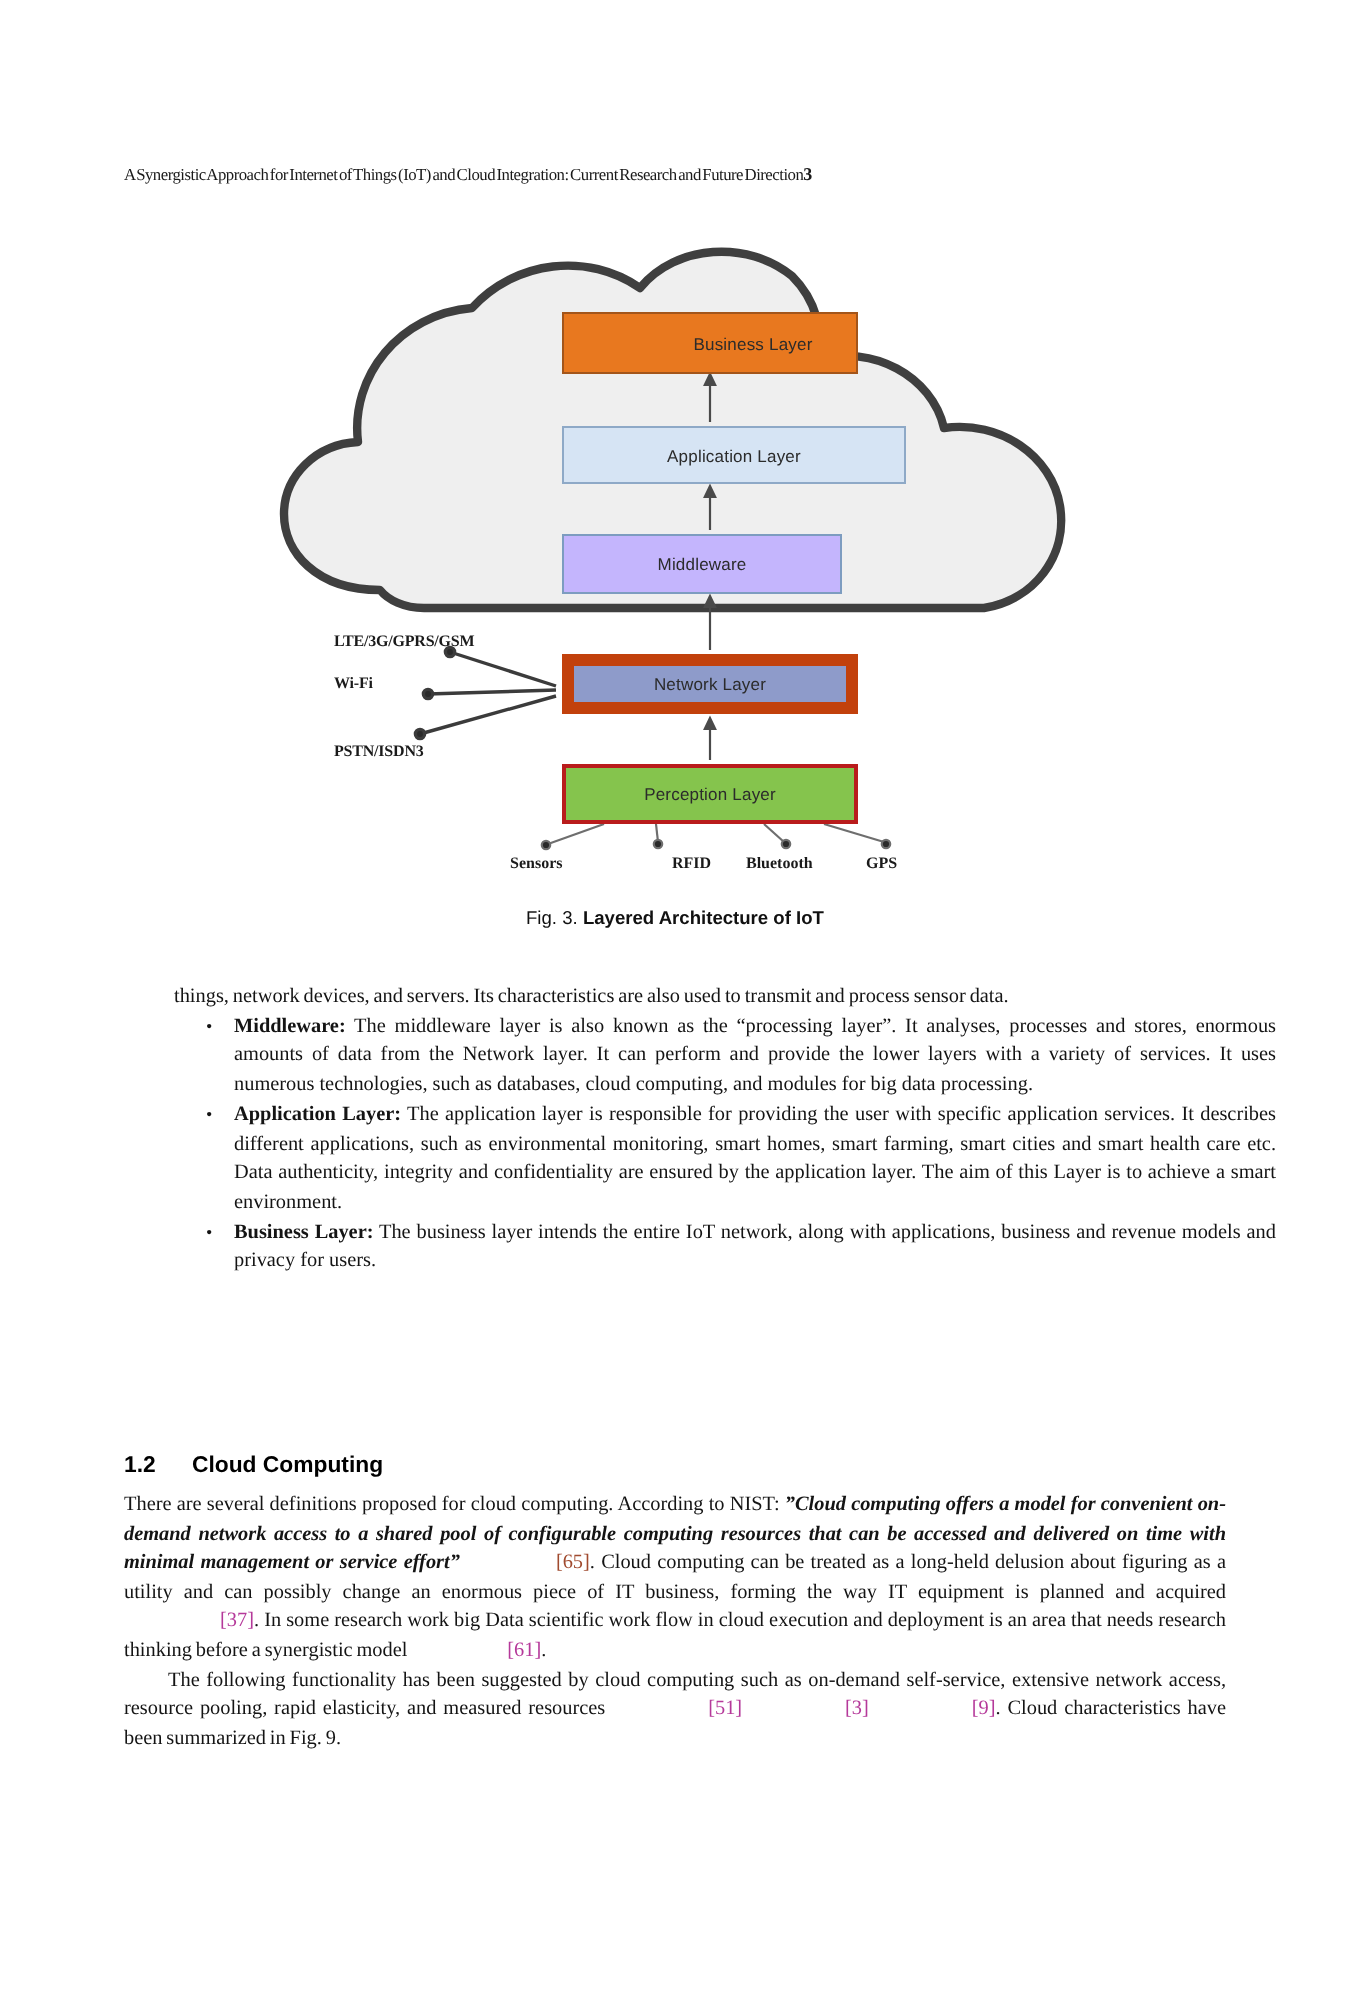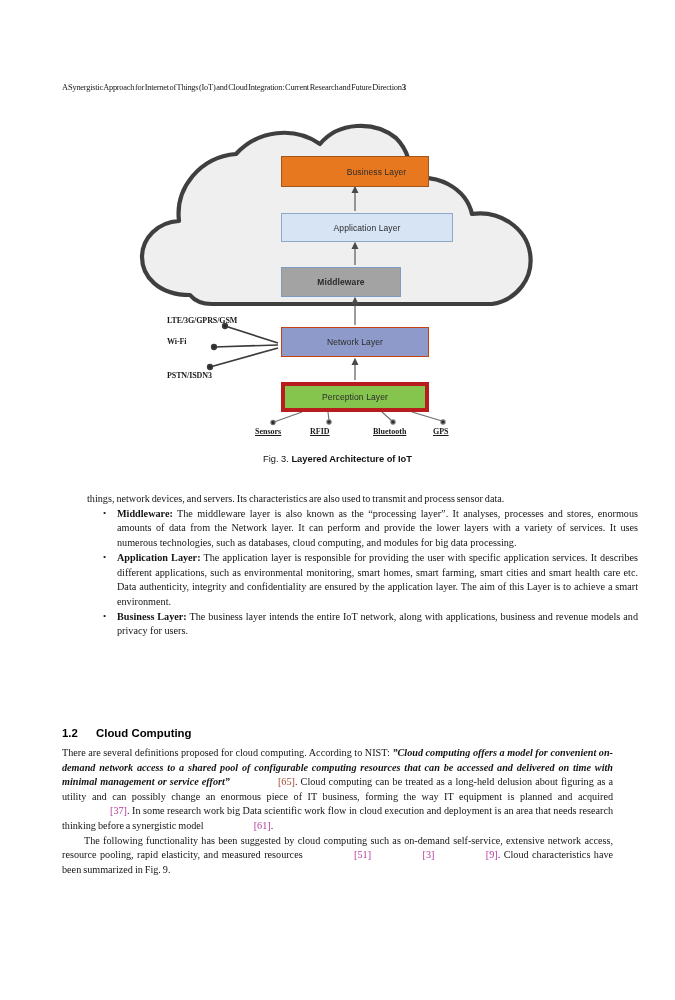--- a/index.html
+++ b/index.html
@@ -79,35 +79,34 @@
     border: 1px solid #a3551a;
     color: #2b2b2b;
     padding-left: 43px;
   }
   .lb-application {
     left: 219px; top: 103px; width: 172px; height: 29px;
     background: #d6e4f4;
     border: 1px solid #8ea9c7;
   }
   .lb-middleware {
-    left: 219px; top: 157px; width: 120px; height: 30px;
-    background: #a3a3a3;
+    left: 219px; top: 157px; width: 140px; height: 30px;
+    background: #c4b5fd;
     border: 1px solid #7d9cc0;
-    font-weight: bold;
   }
   .lb-network {
     left: 219px; top: 217px; width: 148px; height: 30px;
     background: #8e9bca;
-    border: 1px solid #c2410c;
+    border: 6px solid #c2410c;
     align-items: center;
   }
   .lb-perception {
     left: 219px; top: 272px; width: 148px; height: 30px;
     background: #85c44d;
-    border: 4px solid #b91c1c;
+    border: 2px solid #b91c1c;
   }
 
   .net-label {
     position: absolute;
     font-family: "Liberation Serif", "DejaVu Serif", serif;
     font-weight: bold;
     font-size: 8px;
     color: #1a1a1a;
     letter-spacing: -0.1px;
     white-space: nowrap;
@@ -117,24 +116,23 @@
   .nl-pstn { left: 105px; top: 261px; }
 
   .dev-label {
     position: absolute;
     top: 317px;
     font-family: "Liberation Serif", "DejaVu Serif", serif;
     font-weight: bold;
     font-size: 8px;
     color: #1a1a1a;
     white-space: nowrap;
-    text-decoration: underline;
   }
   .dl-sensors   { left: 193px; }
-  .dl-rfid      { left: 248px; }
+  .dl-rfid      { left: 274px; }
   .dl-bluetooth { left: 311px; }
   .dl-gps       { left: 371px; }
 
   .fig-caption {
     position: absolute;
     left: 0;
     top: 344px;
     width: 551px;
     text-align: center;
     font-family: "Liberation Sans", "DejaVu Sans", sans-serif;

